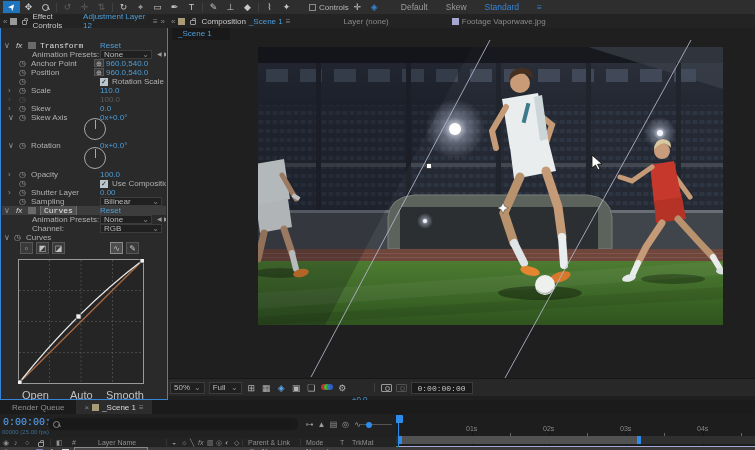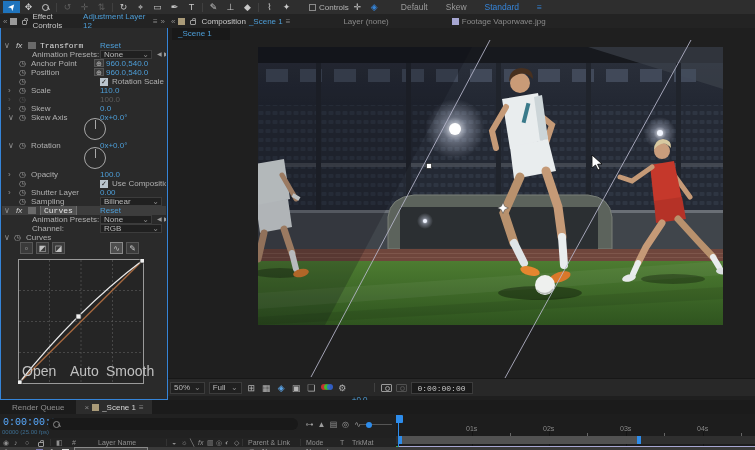--- a/index.html
+++ b/index.html
@@ -68,21 +68,21 @@
   .fx-badge { position:absolute; left:14px; font-style:italic; color:#d0d0d0; }
   .fx-icbox { position:absolute; left:26px; top:1px; width:8px; height:7px; background:#6a6a6a; }
   .eff-name { position:absolute; left:38px; color:#dcdcdc;font-family:Liberation Mono, monospace; }
   .eff-name.chip { background:#525252; border:1px solid #6e6e6e; padding:0 3px; color:#e4e4e4; }
   .dial { position:absolute; width:22px; height:22px; border:1px solid #a8a8a8; border-radius:50%; left:84px; }
   .dial::after { content:""; position:absolute; left:10px; top:1px; width:1px; height:9px; background:#a8a8a8; }
   .cbtn { position:absolute; top:228px; width:13px; height:12px; background:#3a3a3a; border:1px solid #575757;
     color:#c2c2c2; font-size:8px; line-height:11px; text-align:center; }
   .cbtn.act { background:#4d4d4d; border-color:#8a8a8a; }
   .curve-wrap { position:absolute; left:18px; top:245px; }
-  .ec-btn { position:absolute; top:352px; height:10px; line-height:10px; color:#c0c0c0; font-size:14px; }
+  .ec-btn { position:absolute; top:376px; height:10px; line-height:10px; color:#c0c0c0; font-size:11px; }
 
   
   #comp-subtab { left:4px; top:14px; width:58px; height:12px; background:#191919;
     color:#4d9ed8; line-height:12px; padding-left:6px; }
   #pasteboard { left:0; top:26px; width:587px; height:338px; background:#1f1f1f; }
   #scene-holder { position:absolute; left:90px; top:33px; width:465px; height:278px; background:#000; }
   #overlay { position:absolute; left:0; top:0; width:587px; height:386px; pointer-events:none; }
   #viewer-toolbar { left:0; top:364px; width:587px; height:18px; background:#282828;
     border-top:1px solid #171717; display:flex; align-items:center; padding-left:2px; gap:4px; }
   .vdd { height:12px; background:#202020; border:1px solid #3c3c3c; color:#b9b9b9;

